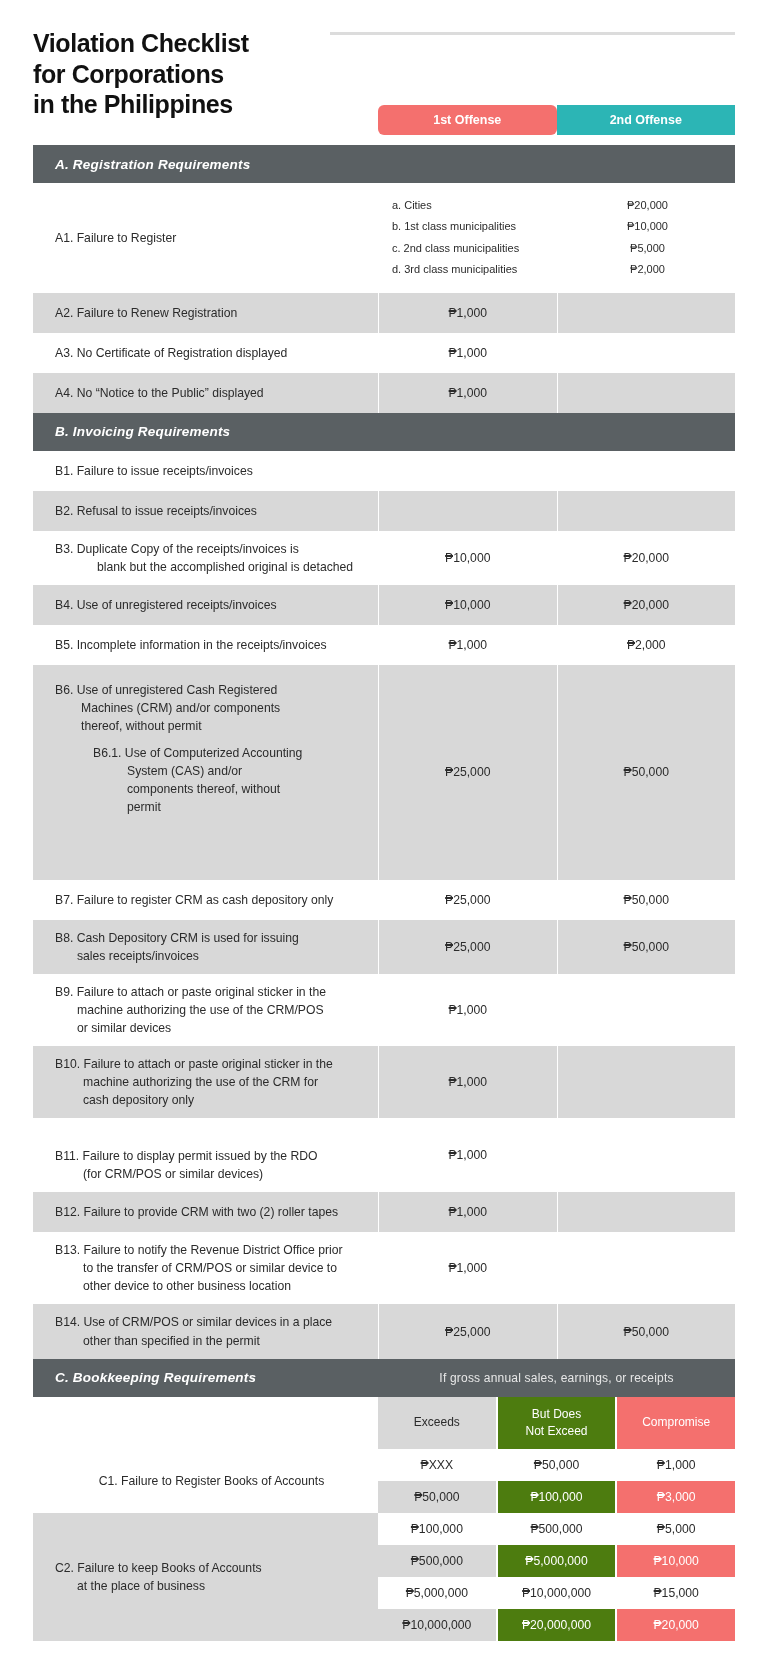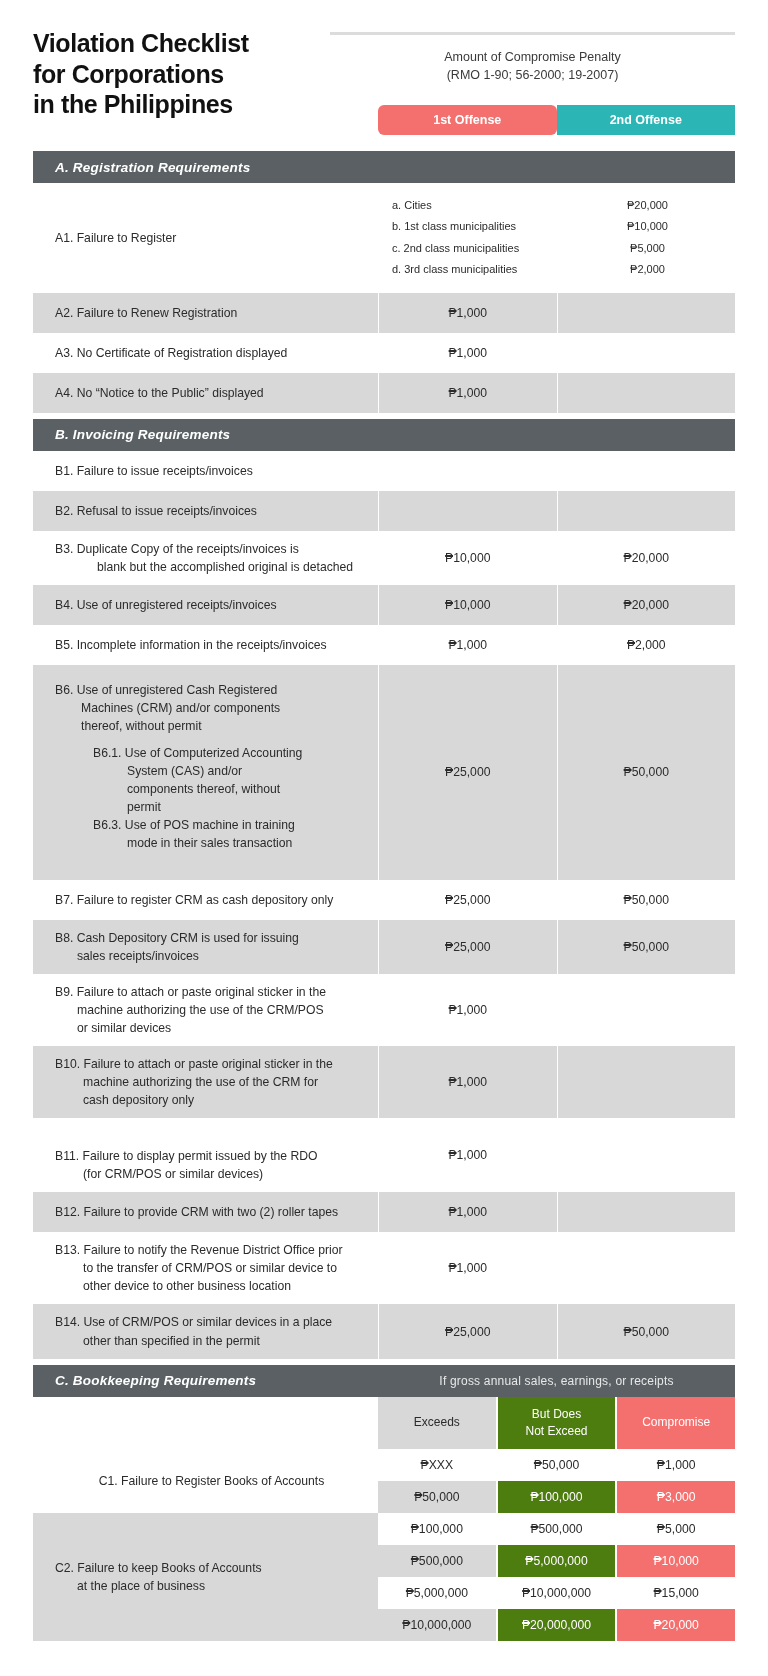--- a/index.html
+++ b/index.html
@@ -39,26 +39,25 @@
     flex:1 1 0; display:flex; align-items:center; justify-content:center;
     color:#ffffff; font-size:12.5px; font-weight:700;
   }
   .offense-cell.first { background:#f4706e;border-radius:6px; }
   .offense-cell.second { background:#2cb5b5; }
 
   
   .sheet { position:relative; width:702px; margin:0 0 0 33px; }
 
   .section-bar {
-    height: 32px; background:#5a6063; color:#ffffff;
+    height: 38px; background:#5a6063; color:#ffffff;
     display:flex; align-items:center;
     font-size:13.5px; font-style:italic; font-weight:700;
     letter-spacing:0.2px;
     padding-left: 22px;
-    margin-top: 6px;
   }
   .section-bar.with-note { padding-left:0; }
   .section-bar .bar-title {
     width: 345px; padding-left:22px;
   }
   .section-bar .bar-note {
     flex:1; text-align:center; font-size:12px; font-style:normal;
     font-weight:400; color:#e8e8e8;
   }
 
@@ -120,24 +119,20 @@
 
 <div class="page">
 
   <div class="header">
     <div class="title">
       <span class="ln">Violation Checklist</span>
       <span class="ln">for Corporations</span>
       <span class="ln">in the Philippines</span>
     </div>
     <div class="penalty-rule"></div>
-    <div class="penalty-label">
-      <div>Amount of Compromise Penalty</div>
-      <div>(RMO 1-90; 56-2000; 19-2007)</div>
-    </div>
     <div class="offense-bar">
       <div class="offense-cell first">1st Offense</div>
       <div class="offense-cell second">2nd Offense</div>
     </div>
   </div>
 
   <div class="sheet">
 
     <div class="section-bar">A. Registration Requirements</div>
 
@@ -219,21 +214,20 @@
       <div class="val">₱1,000</div>
       <div class="val">₱2,000</div>
     </div>
 
     <div class="row shaded" style="min-height:215px;">
       <div class="desc" style="align-items:flex-start;padding-top:16px;">
         <span style="display:block;">
           <span style="display:block;padding-left:26px;text-indent:-26px;max-width:250px;">B6. Use of unregistered Cash Registered Machines (CRM) and/or components thereof, without permit</span>
           <span class="spacer-line"></span>
           <span style="display:block;margin-left:38px;padding-left:34px;text-indent:-34px;max-width:215px;">B6.1. Use of Computerized Accounting System (CAS) and/or components thereof, without permit</span>
-          <span style="display:block;margin-left:38px;padding-left:34px;text-indent:-34px;max-width:215px;">B6.3. Use of POS machine in training mode in their sales transaction</span>
         </span>
       </div>
       <div class="val">₱25,000</div>
       <div class="val">₱50,000</div>
     </div>
 
     <div class="row">
       <div class="desc">B7. Failure to register CRM as cash depository only</div>
       <div class="val">₱25,000</div>
       <div class="val">₱50,000</div>

